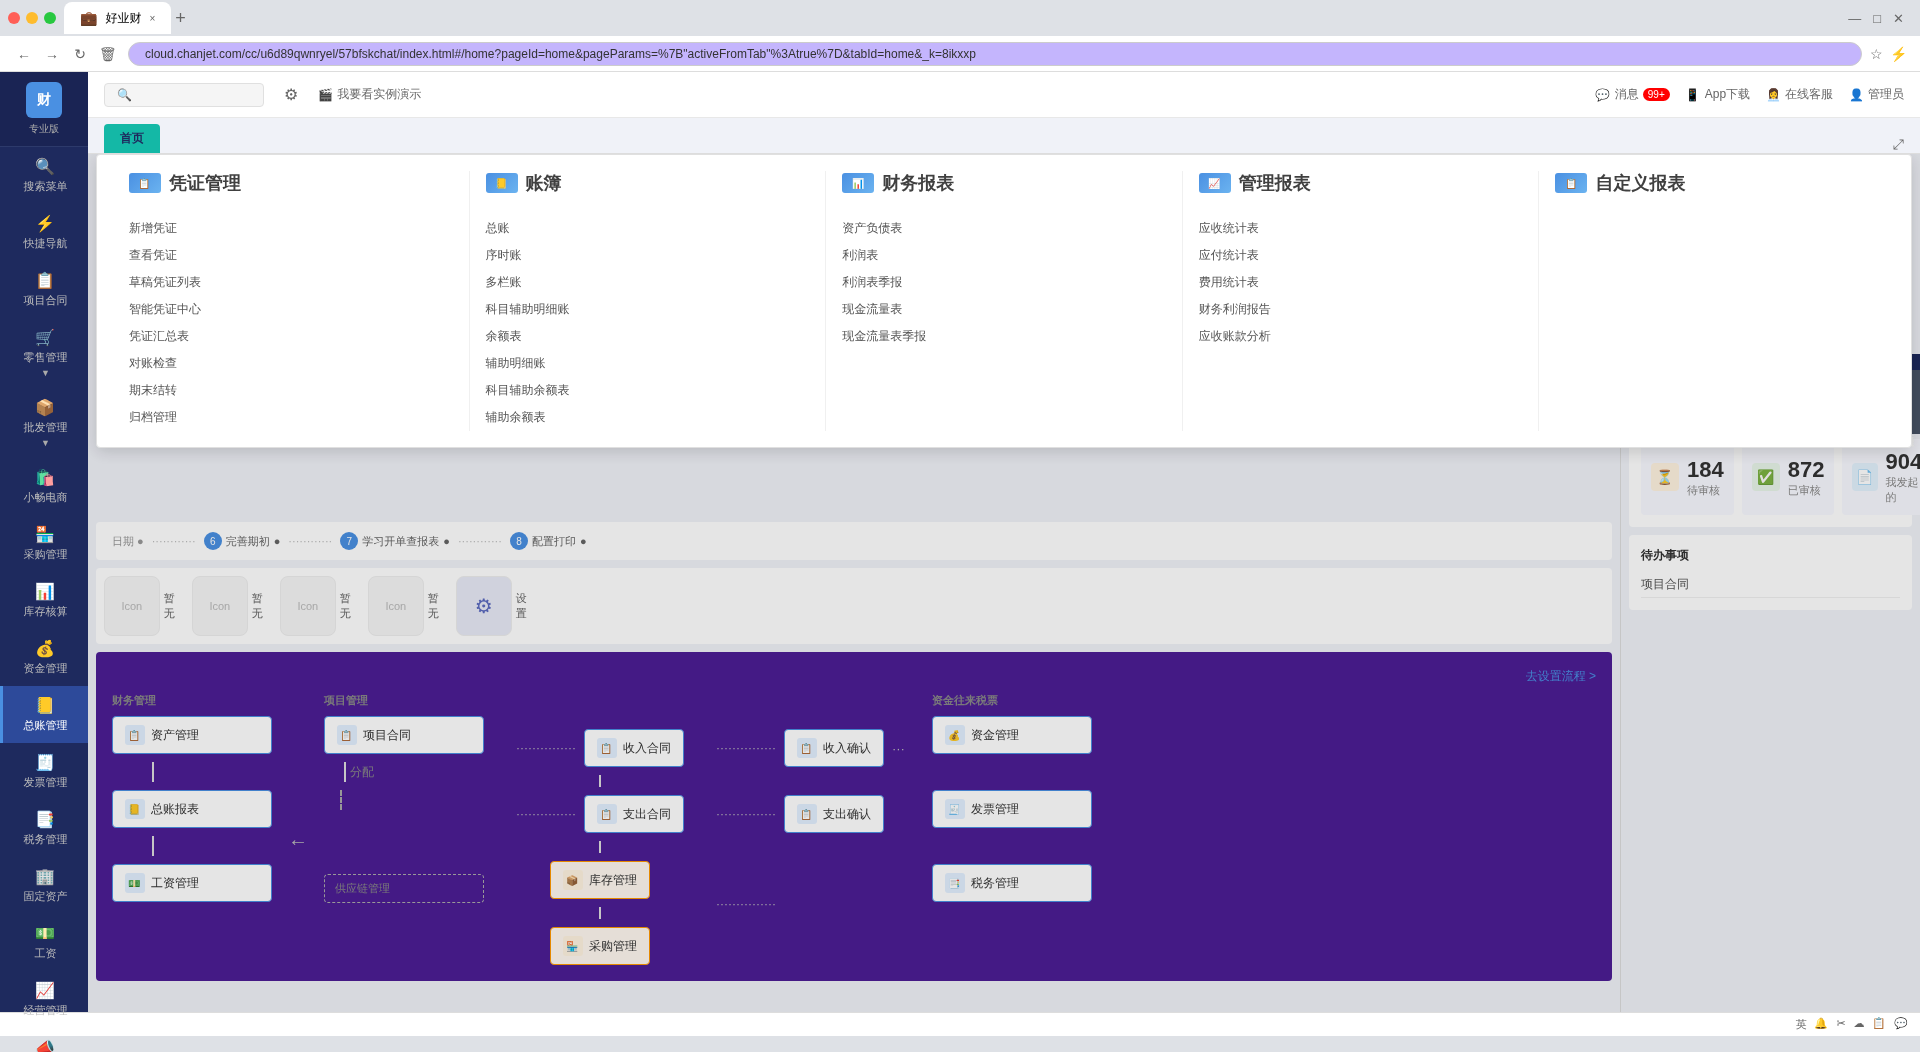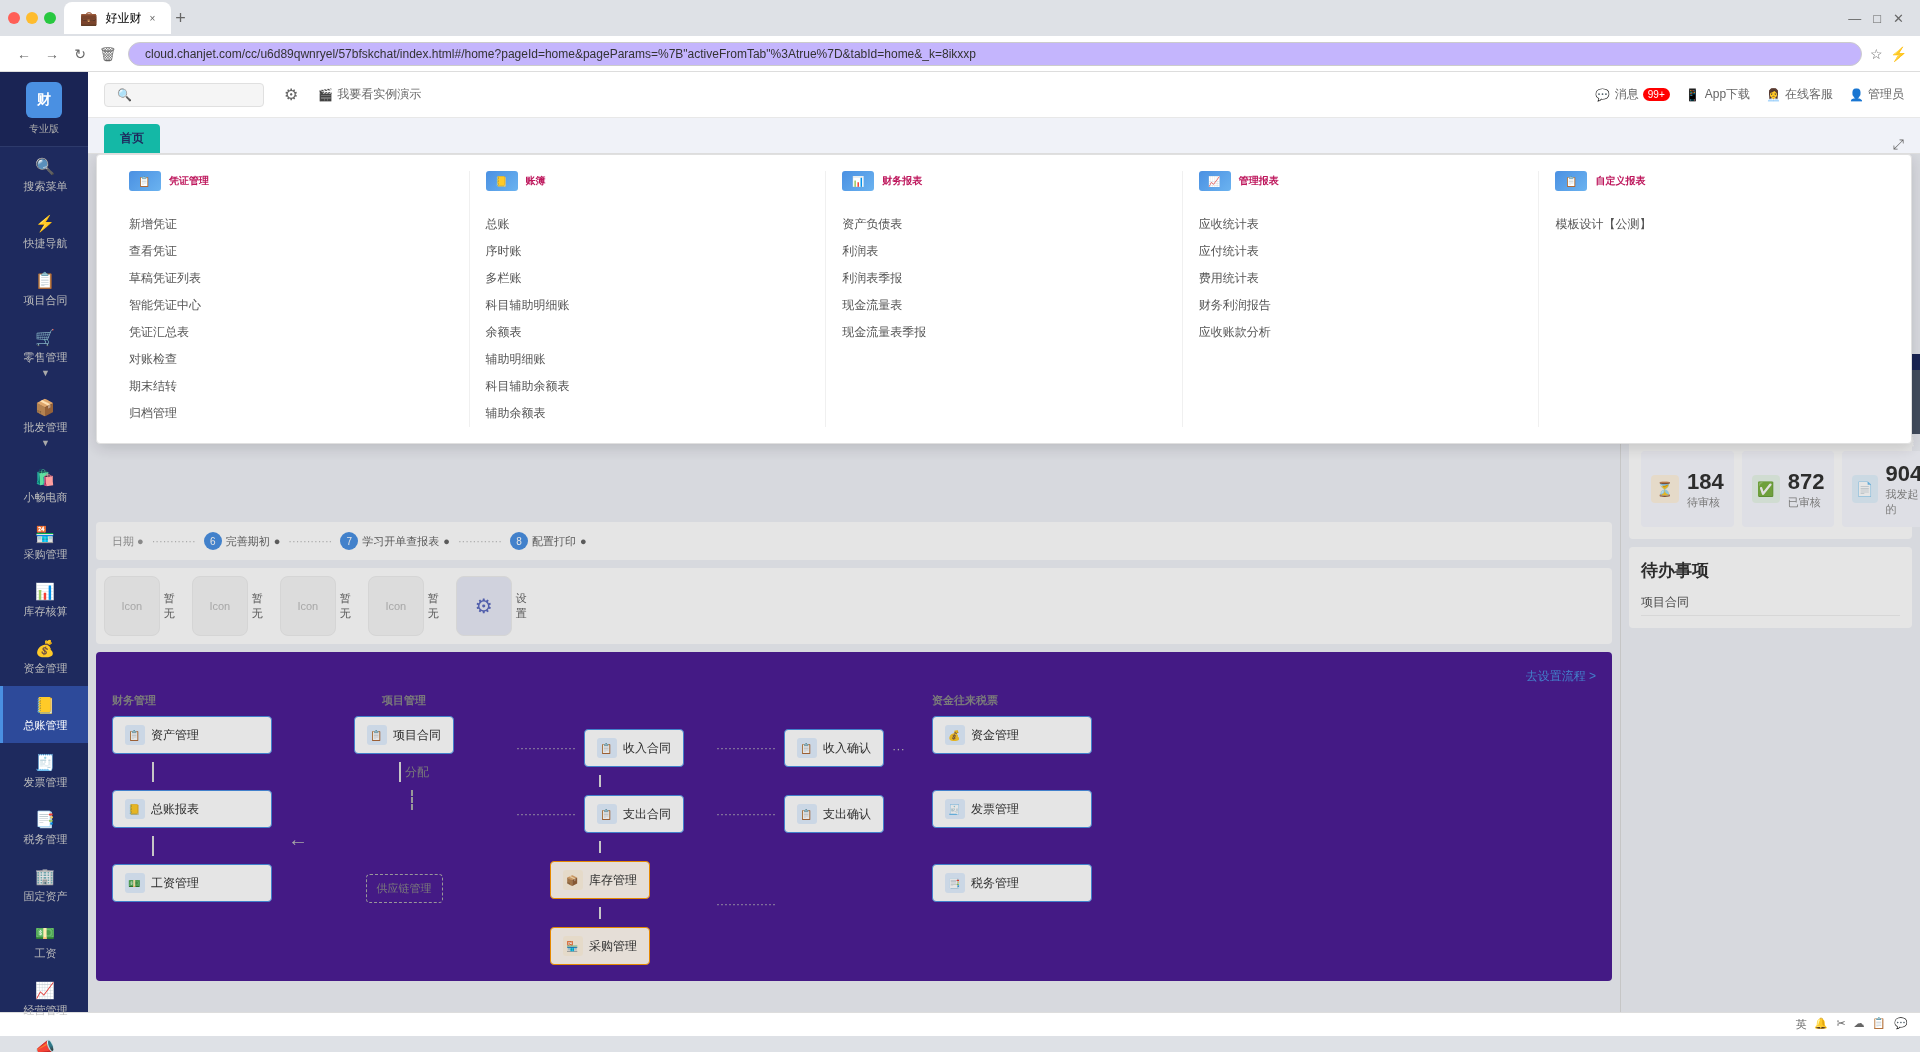--- a/index.html
+++ b/index.html
@@ -56,21 +56,21 @@
     
     .content { flex: 1; overflow-y: auto; background: #f0f2f8; position: relative; }
     .content-inner { display: flex; height: 100%; }
 
     
     .mega-menu { position: absolute; top: 0; left: 0; right: 0; background: #fff; border: 1px solid #e0e0e0; border-radius: 4px; box-shadow: 0 4px 16px rgba(0,0,0,0.15); z-index: 100; padding: 16px; display: flex; gap: 0; margin: 0 8px; }
     .menu-section { flex: 1; padding: 0 16px; border-right: 1px solid #f0f0f0; }
     .menu-section:last-child { border-right: none; }
     .menu-section-header { display: flex; align-items: center; gap: 8px; margin-bottom: 12px; padding-bottom: 8px; }
     .menu-section-icon { width: 32px; height: 20px; background: linear-gradient(135deg, #4a90e2, #6bb3f0); border-radius: 3px; display: flex; align-items: center; justify-content: center; color: #fff; font-size: 10px; }
-    .menu-section-title { font-size: 10px; font-weight: bold; color: #be185d; }
+    .menu-section-title { font-size: 18px; font-weight: bold; color: #404040; }
     .menu-item { padding: 5px 0; font-size: 12px; color: #555; cursor: pointer; }
 
     
     .right-panel { width: 300px; background: #f0f2f8; flex-shrink: 0; border-left: 1px solid #ddd; overflow-y: auto; padding: 8px; }
 
     
     .mid-content { flex: 1; padding: 8px; overflow-y: auto; }
 
     
     .steps-bar { background: #fff; border-radius: 4px; padding: 10px 16px; margin-bottom: 8px; display: flex; align-items: center; gap: 4px; font-size: 11px; color: #666; flex-wrap: wrap; }
@@ -87,21 +87,21 @@
 
     
     .workflow-area { background: #4c1d95; border-radius: 4px; padding: 16px; margin-bottom: 8px; }
     .workflow-box { border: 1px solid #4a90e2; border-radius: 4px; padding: 8px 12px; font-size: 12px; color: #333; display: flex; align-items: center; gap: 6px; background: #fff; cursor: pointer; }
     .workflow-box-icon { width: 20px; height: 20px; background: #e3f0ff; border-radius: 3px; display: flex; align-items: center; justify-content: center; font-size: 10px; color: #4a90e2; }
     .section-label { font-size: 11px; color: #888; font-weight: bold; }
     .dashed-box { border: 1px dashed #aaa; border-radius: 4px; padding: 6px 10px; font-size: 11px; color: #888; }
 
     
     .activity-card { background: #fff; border-radius: 4px; padding: 12px; margin-bottom: 8px; }
-    .card-title { font-size: 17px; font-weight: bold; color: #333; margin-bottom: 8px; }
+    .card-title { font-size: 12px; font-weight: bold; color: #333; margin-bottom: 8px; }
     .activity-banner { background: linear-gradient(135deg, #1a2454, #2d4a9a); border-radius: 6px; padding: 12px; color: #fff; position: relative; overflow: hidden; height: 90px; display: flex; align-items: center; }
     .qr-placeholder { width: 60px; height: 60px; background: #fff; border-radius: 4px; margin-left: auto; display: flex; align-items: center; justify-content: center; font-size: 8px; color: #333; }
     .news-list { margin-top: 8px; }
     .news-item { display: flex; justify-content: space-between; padding: 4px 0; border-bottom: 1px solid #f0f0f0; font-size: 11px; }
     .news-dot { display: inline-block; width: 6px; height: 6px; border-radius: 50%; margin-right: 6px; }
     .news-dot.green { background: #52c41a; }
     .news-date { color: #999; }
 
     
     .approval-card { background: #fff; border-radius: 4px; padding: 12px; margin-bottom: 8px; }
@@ -349,21 +349,20 @@
                 <div class="menu-item">费用统计表</div>
                 <div class="menu-item">财务利润报告</div>
                 <div class="menu-item">应收账款分析</div>
               </div>
 
               <div class="menu-section">
                 <div class="menu-section-header">
                   <div class="menu-section-icon">📋</div>
                   <span class="menu-section-title">自定义报表</span>
                 </div>
-                <div class="menu-item">模板设计【公测】</div>
               </div>
             </div>
 
             <div style="margin-top: 360px;">
               <div class="steps-bar">
                 <span style="color:#999;font-size:11px;">日期 ●</span>
                 <span class="step-arrow">············</span>
                 <div class="step-item">
                   <span class="step-num">6</span>
                   <span>完善期初</span>
@@ -436,21 +435,21 @@
                   </div>
                   <div style="height:20px;border-left:2px solid #ddd;margin-left:40px;"></div>
                   <div class="workflow-box">
                     <div class="workflow-box-icon">💵</div>
                     <span>工资管理</span>
                   </div>
                 </div>
 
                 <div style="align-self:center;color:#bbb;font-size:20px;margin-top:20px;">←</div>
 
-                <div style="display:flex;flex-direction:column;gap:8px;min-width:160px;align-items:center;">
+                <div style="display:flex;flex-direction:column;gap:8px;min-width:160px;">
                   <div class="section-label">项目管理</div>
                   <div class="workflow-box">
                     <div class="workflow-box-icon">📋</div>
                     <span>项目合同</span>
                   </div>
                   <div style="display:flex;align-items:center;gap:4px;margin-left:20px;">
                     <div style="height:20px;border-left:2px solid #ddd;"></div>
                     <span style="font-size:12px;color:#888;">分配</span>
                   </div>
                   <div style="height:20px;border-left:2px dashed #aaa;margin-left:16px;"></div>

